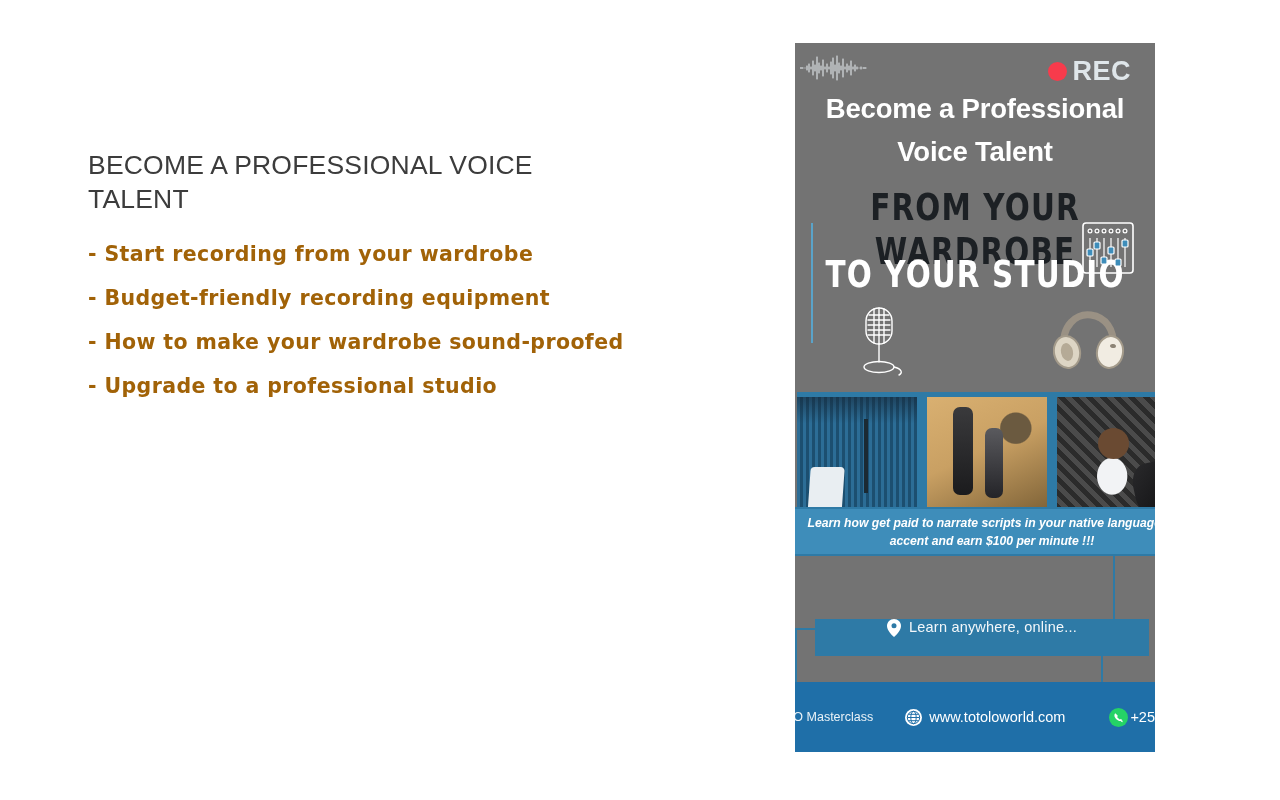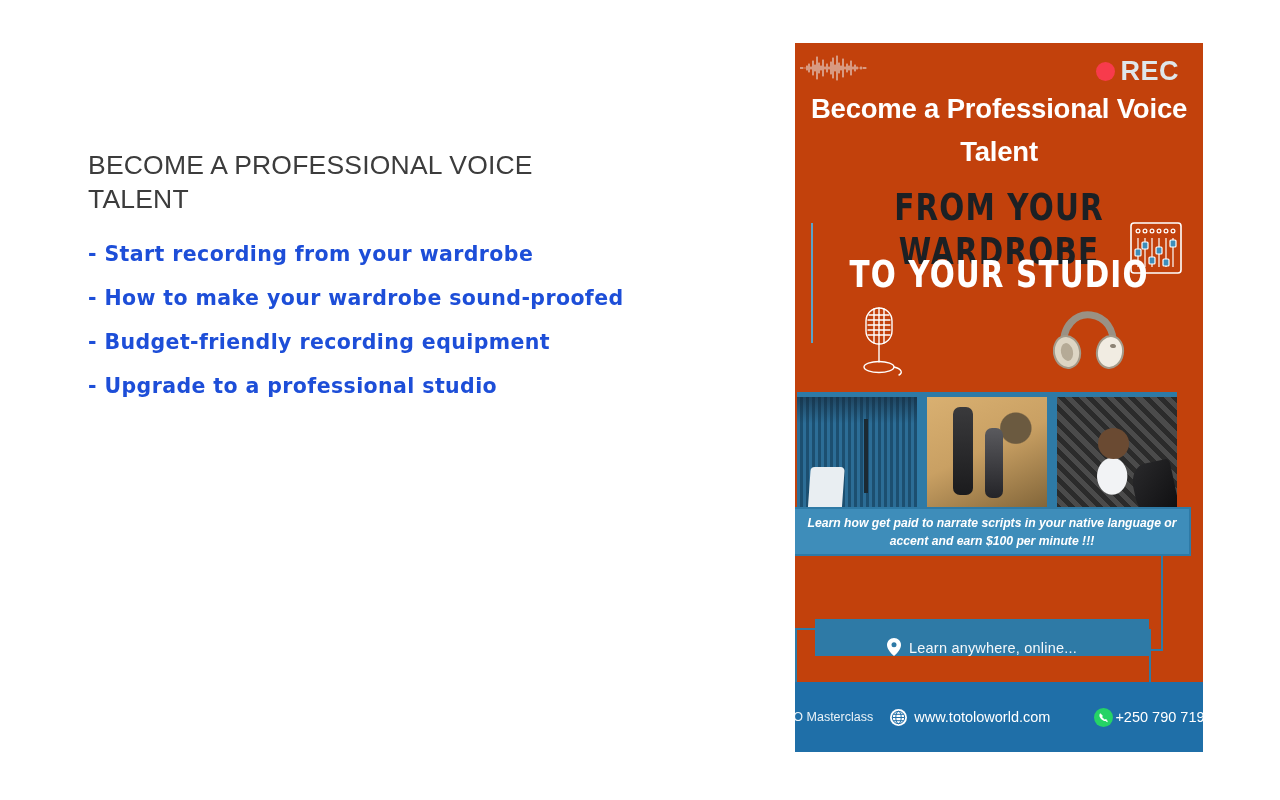--- a/index.html
+++ b/index.html
@@ -40,37 +40,37 @@
   .bullet-list {
     position: absolute;
     left: 88px;
     top: 232px;
     width: 600px;
     margin: 0;
     padding: 0;
     list-style: none;
   }
   .bullet-item {
-    color: #1d4ed8;
+    color: #a16207;
     font-family: "DejaVu Sans", sans-serif;
     font-size: 20.5px;
     font-weight: 700;
     line-height: 44px;
     letter-spacing: 0.4px;
     white-space: normal;
   }
 
   
   .poster {
     position: absolute;
     left: 795px;
     top: 43px;
-    width: 408px;
+    width: 360px;
     height: 709px;
-    background: #c2410c;
+    background: #737373;
     overflow: hidden;
   }
 
   
   .deco {
     position: absolute;
     border-color: #2e7aa6;
     border-style: solid;
     pointer-events: none;
   }
@@ -308,21 +308,21 @@
 
   
   .cta-bar {
     position: absolute;
     left: 20px;
     top: 576px;
     width: 334px;
     height: 37px;
     background: #2e7aa6;
     display: flex;
-    align-items: flex-end;
+    align-items: flex-start;
     justify-content: center;
     gap: 8px;
   }
   .cta-text {
     color: #f3f7fa;
     font-size: 14.5px;
     font-weight: 400;
     letter-spacing: 0.2px;
     font-family: "Liberation Sans", sans-serif;
   }
@@ -350,21 +350,21 @@
     color: #eaf2f7;
     font-size: 12.5px;
     font-weight: 400;
     white-space: nowrap;
     font-family: "Liberation Sans", sans-serif;
   }
   .footer-site {
     display: flex;
     align-items: center;
     gap: 7px;
-    margin-left: 17px;
+    margin-left: 32px;
   }
   .footer-site-text {
     color: #ffffff;
     font-size: 14.5px;
     white-space: nowrap;
     font-family: "Liberation Sans", sans-serif;
   }
   .globe-icon { width: 17px; height: 17px; display: block; }
   .footer-phone {
     display: flex;
@@ -383,22 +383,22 @@
 </style>
 </head>
 <body>
 
 <div class="left-col">
 
   <h1 class="page-title">BECOME A PROFESSIONAL VOICE TALENT</h1>
 
   <ul class="bullet-list">
     <li class="bullet-item">- Start recording from your wardrobe</li>
+    <li class="bullet-item">- Budget-friendly recording equipment</li>
     <li class="bullet-item">- How to make your wardrobe sound-proofed</li>
-    <li class="bullet-item">- Budget-friendly recording equipment</li>
     <li class="bullet-item">- Upgrade to a professional studio</li>
   </ul>
 
 </div>
 
 <div class="poster">
 
   <div class="deco deco-left-b"></div>
   <div class="deco deco-right-a"></div>
   <div class="deco deco-right-b"></div>

